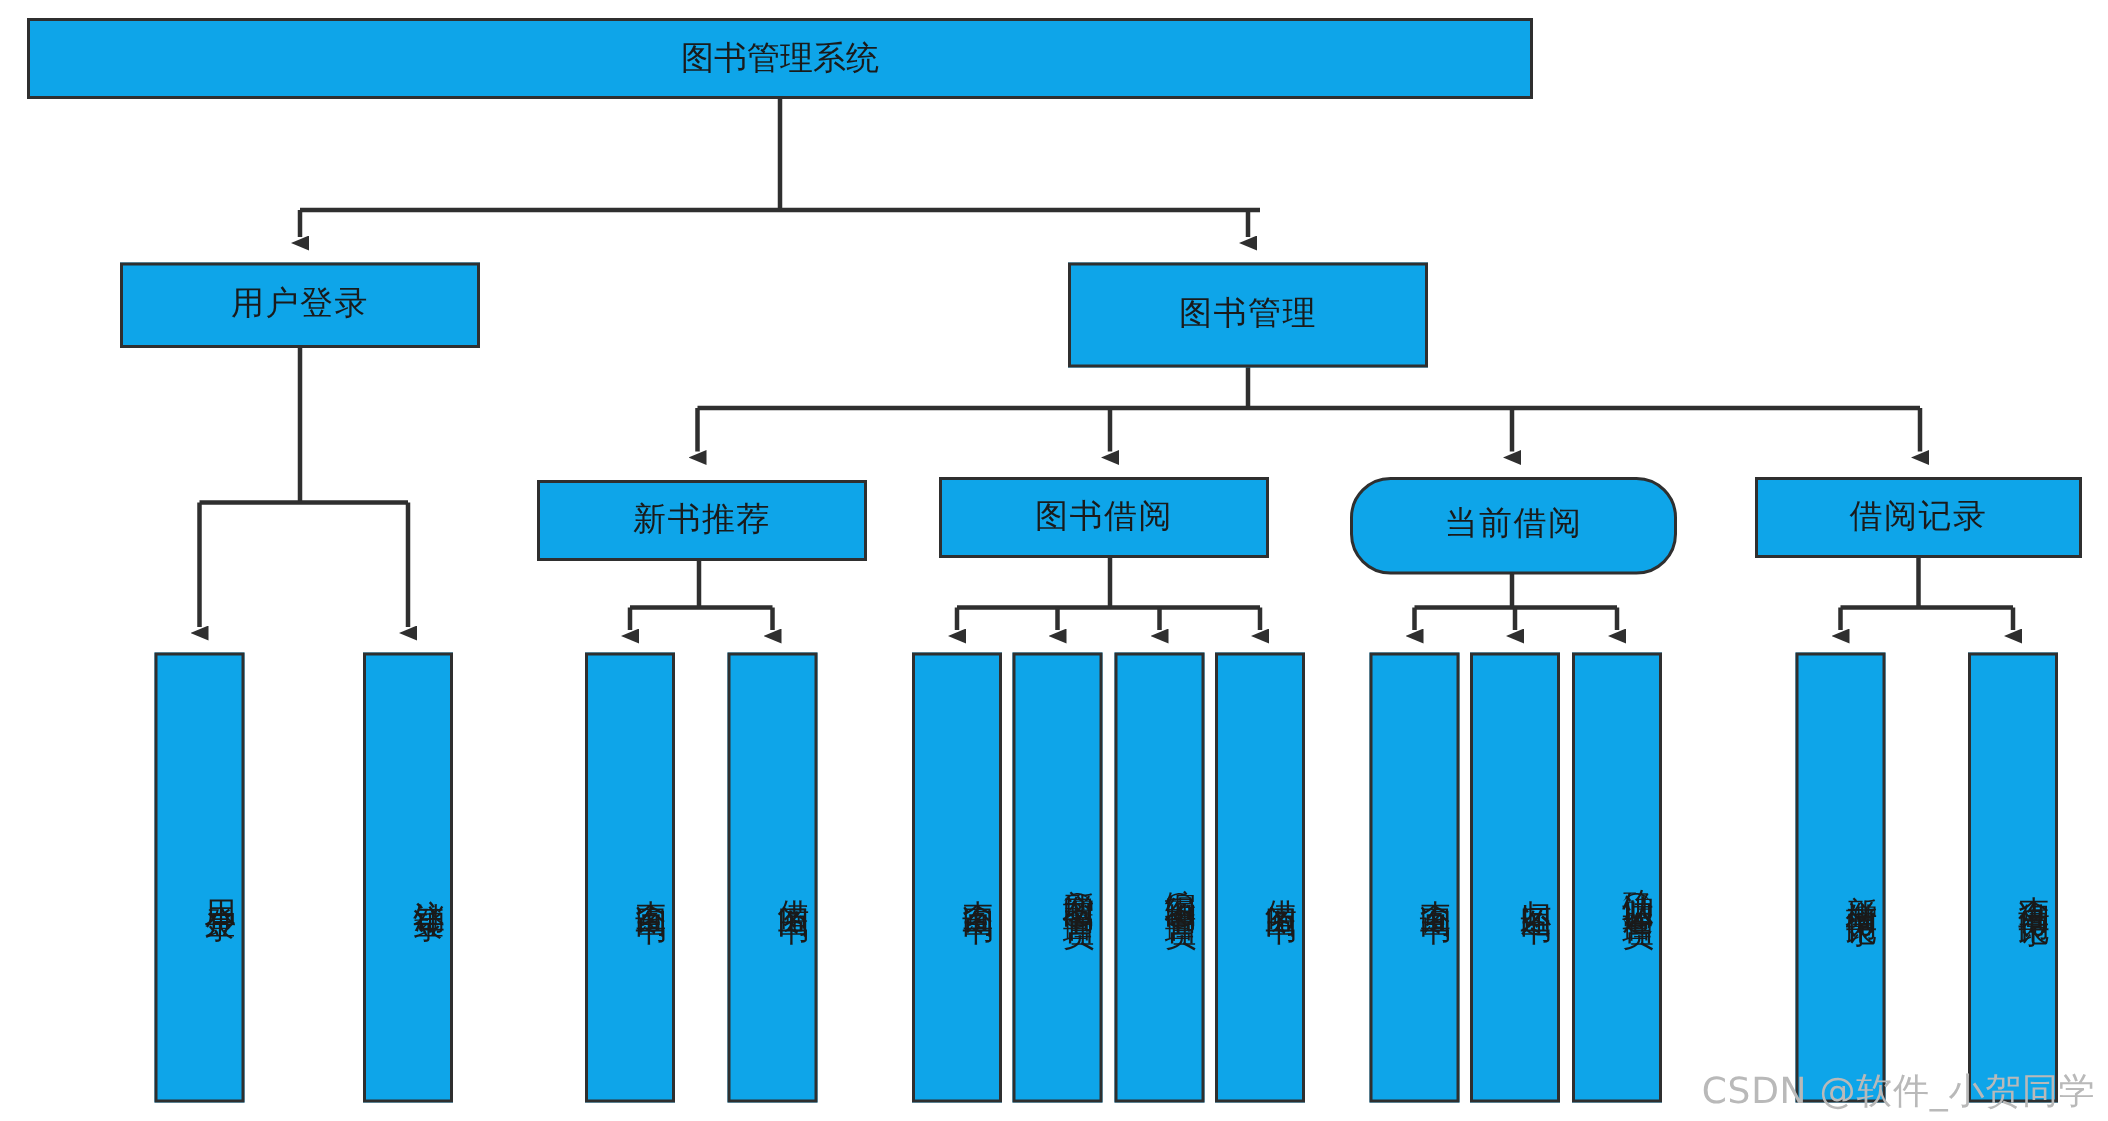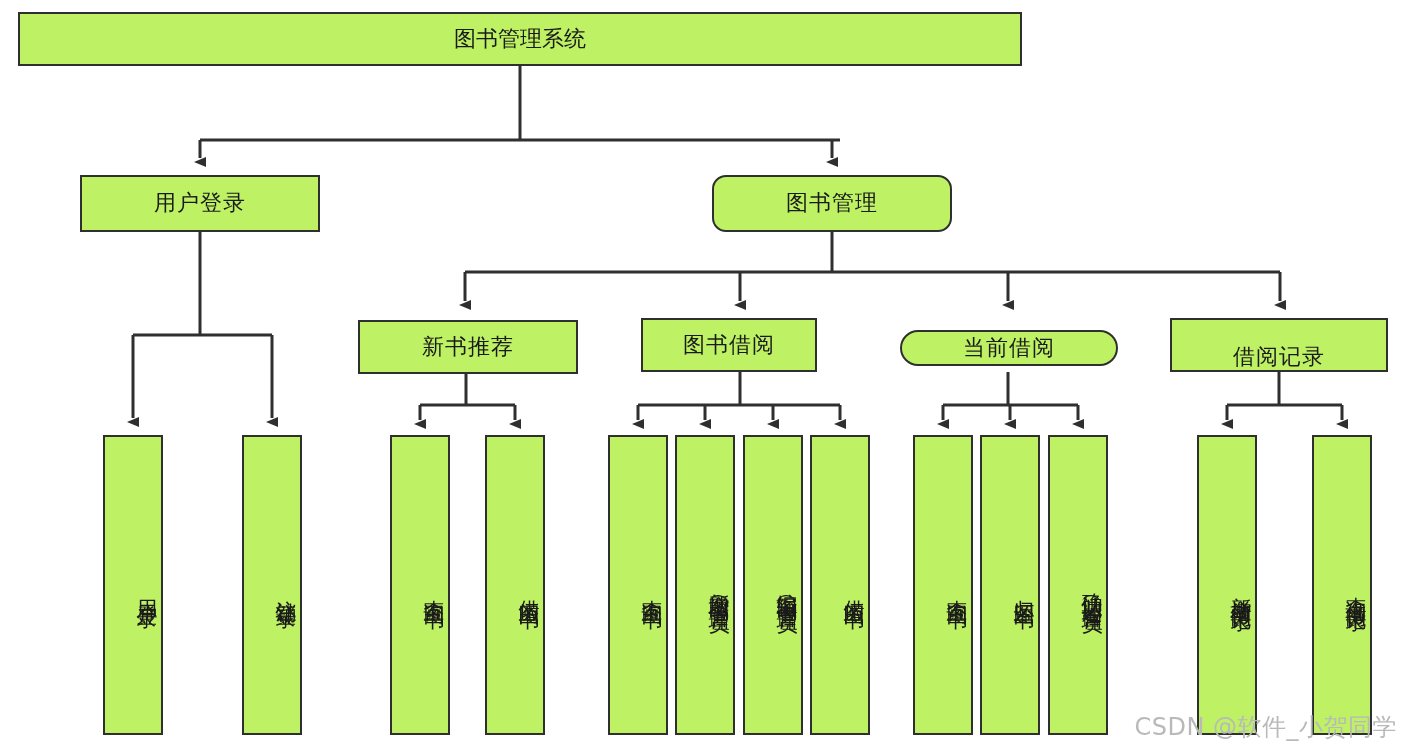--- a/index.html
+++ b/index.html
@@ -20,21 +20,21 @@
     left: 0;
     top: 0;
     width: 1405px;
     height: 747px;
     pointer-events: none;
   }
   .node {
     position: absolute;
     box-sizing: border-box;
     border: 2.5px solid #2f2f2f;
-    background: #bef264;
+    background: #0ea5e9;
     display: flex;
     align-items: center;
     justify-content: center;
     color: #1a1a1a;
   }
   .node.h {
     font-size: 22px;
     line-height: 1.2;
     letter-spacing: 1px;
   }
@@ -120,34 +120,34 @@
     </g>
   </svg>
 
   <div class="node root" style="left:18px; top:12px; width:1004px; height:54px;">
     <span>图书管理系统</span>
   </div>
 
   <div class="node h" style="left:80px; top:175px; width:240px; height:57px;">
     <span>用户登录</span>
   </div>
-  <div class="node h" style="left:712px; top:175px; width:240px; height:57px;border-radius:14px;">
+  <div class="node h" style="left:712px; top:175px; width:240px; height:70px;">
     <span>图书管理</span>
   </div>
 
   <div class="node h" style="left:358px; top:320px; width:220px; height:54px;">
     <span>新书推荐</span>
   </div>
-  <div class="node h" style="left:641px; top:318px; width:176px; height:54px;">
+  <div class="node h" style="left:626px; top:318px; width:220px; height:54px;">
     <span>图书借阅</span>
   </div>
-  <div class="node h" style="left:900px; top:330px; width:218px; height:36px;border-radius:27px;">
+  <div class="node h" style="left:900px; top:318px; width:218px; height:65px;border-radius:27px;">
     <span>当前借阅</span>
   </div>
-  <div class="node h" style="left:1170px; top:318px; width:218px; height:54px;align-items:flex-end;">
+  <div class="node h" style="left:1170px; top:318px; width:218px; height:54px;">
     <span>借阅记录</span>
   </div>
 
   <div class="node v" style="left:103px; top:435px; width:60px; height:300px;">
     <span class="vlabel">用户登录</span>
   </div>
   <div class="node v" style="left:242px; top:435px; width:60px; height:300px;">
     <span class="vlabel">注销登录</span>
   </div>
   <div class="node v" style="left:390px; top:435px; width:60px; height:300px;">

